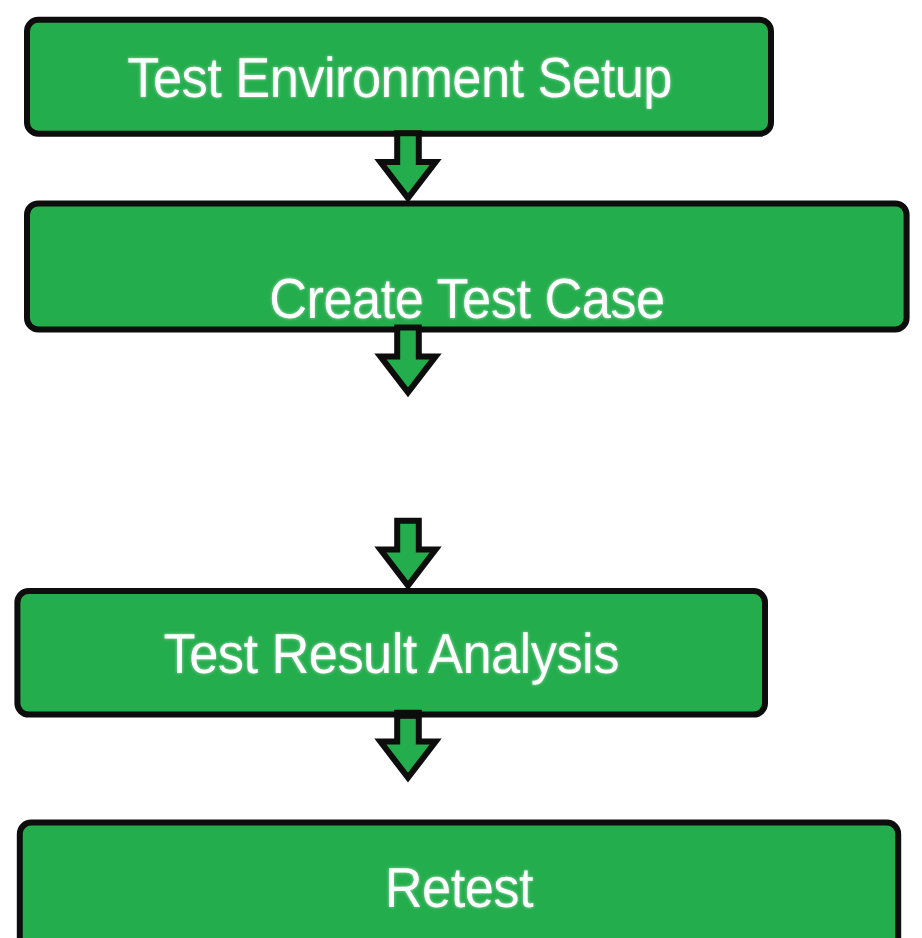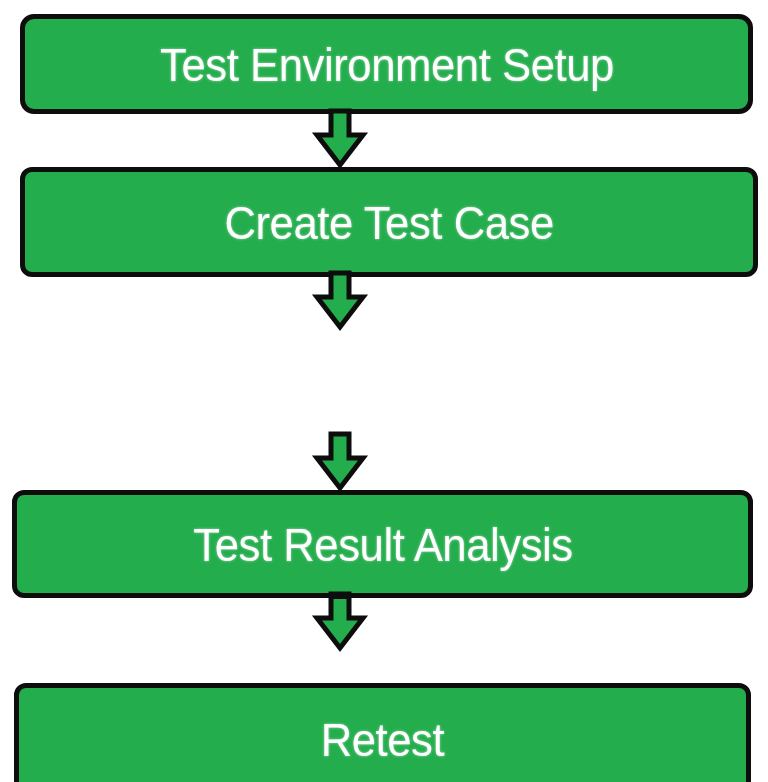--- a/index.html
+++ b/index.html
@@ -44,24 +44,24 @@
     height: 56px;
   }
   .arrow svg {
     display: block;
     width: 100%;
     height: 100%;
     overflow: visible;
   }
 
   
-  #node-0 { left: 20px;  top: 14px;  width: 733px; height: 100px; border-radius: 14px; }
-  #node-1 { left: 20px;  top: 167px; width: 738px; height: 110px; }
+  #node-0 { left: 20px;  top: 14px;  width: 625px; height: 100px; }
+  #node-1 { left: 20px;  top: 167px; width: 738px; height: 110px; align-items: flex-end; }
   #node-2 { left: 16px;  top: 327px; width: 738px; height: 111px; }
-  #node-3 { left: 12px;  top: 490px; width: 741px; height: 108px; }
+  #node-3 { left: 12px;  top: 490px; width: 628px; height: 108px; }
   #node-4 { left: 14px;  top: 655px; width: 737px; height: 113px; margin-top: 28px; }
 
   
   #arrow-0 { left: 312px; top: 111px; }
   #arrow-1 { left: 312px; top: 273px; }
   #arrow-2 { left: 312px; top: 434px; }
   #arrow-3 { left: 312px; top: 594px; }
 </style>
 </head>
 <body>

